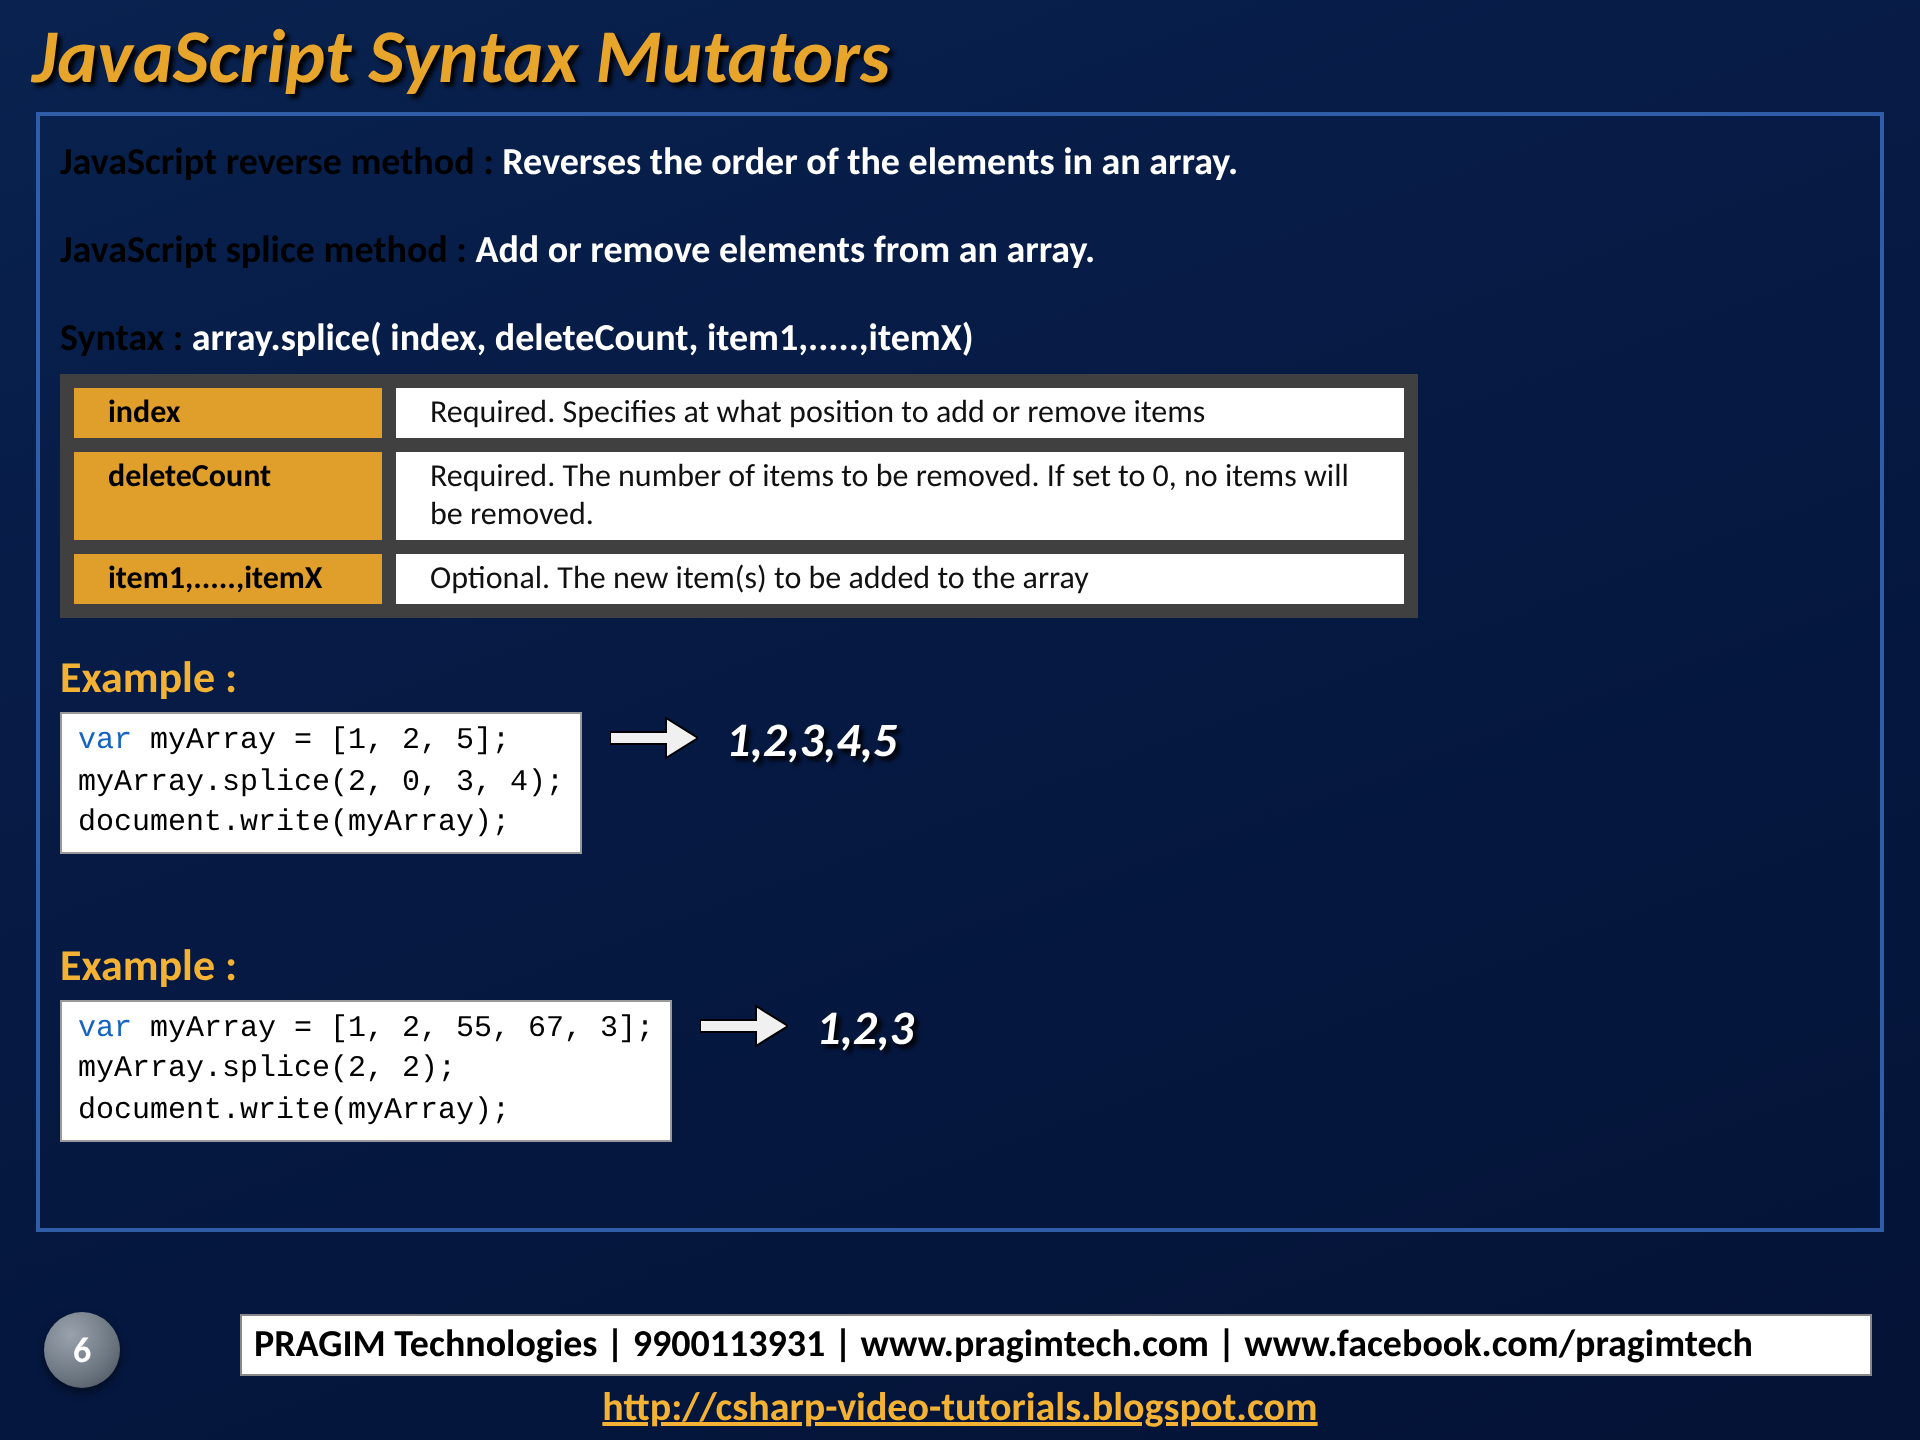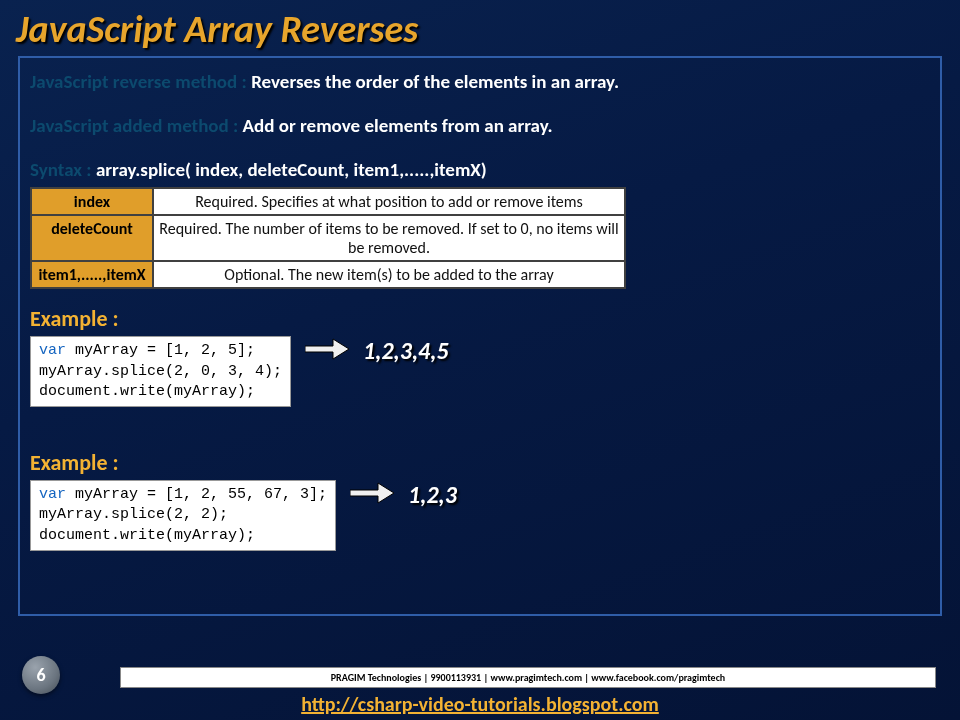--- a/index.html
+++ b/index.html
@@ -34,36 +34,36 @@
     height: 560px;
     box-sizing: border-box;
     position: relative;
   }
   .line {
     font-size: 19px;
     font-weight: bold;
     margin: 4px 0 20px 0;
     line-height: 1.25;
   }
-  .hl { color: #0c4a6e; }
+  .hl { color: #000000; }
   .white { color: #fff; }
   .tbl {
     border-collapse: collapse;
     background: #fff;
     color: #111;
     font-size: 16px;
     font-family: "Calibri", Arial, sans-serif;
     border: 1px solid #000;
   }
   .tbl td, .tbl th {
-    border: 2px solid #404040;
-    padding: 3px 0;
+    border: 7px solid #404040;
+    padding: 3px 17px;
     vertical-align: top;
     font-weight: normal;
-    text-align: center;
+    text-align: left;
   }
   .tbl th {
     background: #e09e2a;
     color: #000;
     font-weight: bold;
     width: 120px;
   }
   .tbl td.desc { width: 470px; }
   .example-h {
     color: #f3b233;
@@ -104,23 +104,22 @@
     color: #fff;
     text-shadow: 2px 2px 2px #000;
   }
   .footer-box {
     position: absolute;
     left: 120px;
     right: 24px;
     bottom: 32px;
     background: #fff;
     color: #000;
-    text-align: center;
-    font-weight: bold;
-    font-size: 10px;
+    font-weight: bold;
+    font-size: 19px;
     padding: 3px 6px;
     border: 1px solid #888;
   }
   .footer-link {
     position: absolute;
     left: 0;
     right: 0;
     bottom: 4px;
     text-align: center;
     font-size: 20px;
@@ -142,30 +141,30 @@
     display: flex;
     align-items: center;
     justify-content: center;
   }
 </style>
 </head>
 <body>
 
 <div class="slide">
 
-  <div class="title">JavaScript Array Reverses</div>
+  <div class="title">JavaScript Syntax Mutators</div>
 
   <div class="main-box">
 
     <div class="line">
       <span class="hl">JavaScript reverse method : </span><span class="white">Reverses the order of the elements in an array.</span>
     </div>
 
     <div class="line">
-      <span class="hl">JavaScript added method : </span><span class="white">Add or remove elements from an array.</span>
+      <span class="hl">JavaScript splice method : </span><span class="white">Add or remove elements from an array.</span>
     </div>
 
     <div class="line" style="margin-bottom:6px">
       <span class="hl">Syntax : </span><span class="white">array.splice( index, deleteCount, item1,.....,itemX)</span>
     </div>
 
     <table class="tbl">
       <tbody>
           <tr>
         <th>index</th>

